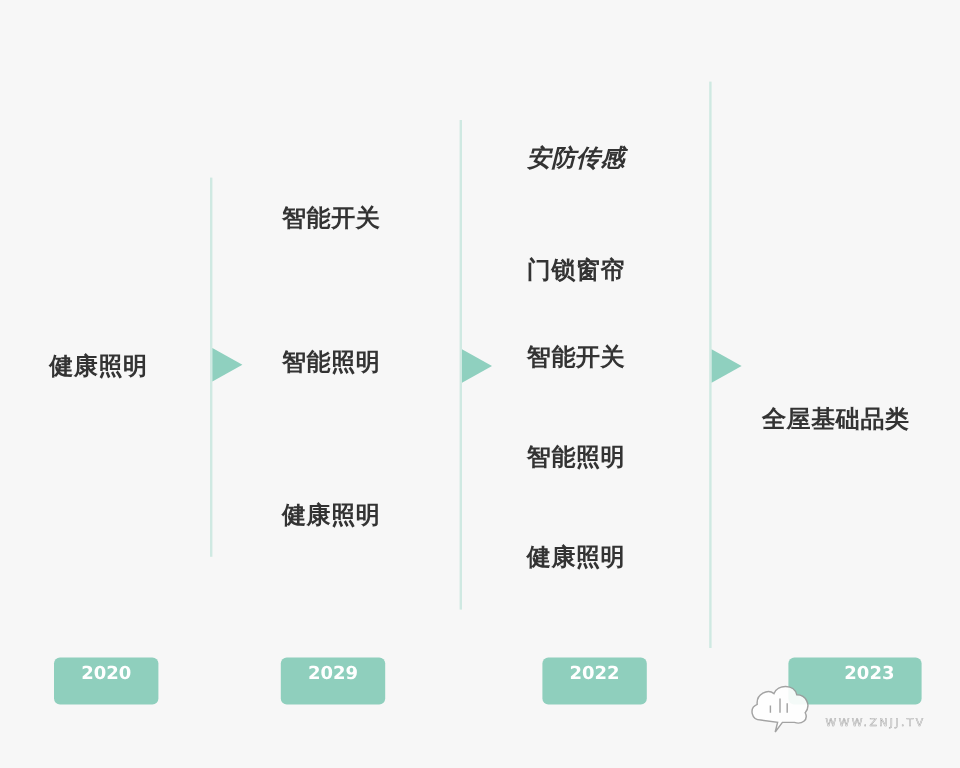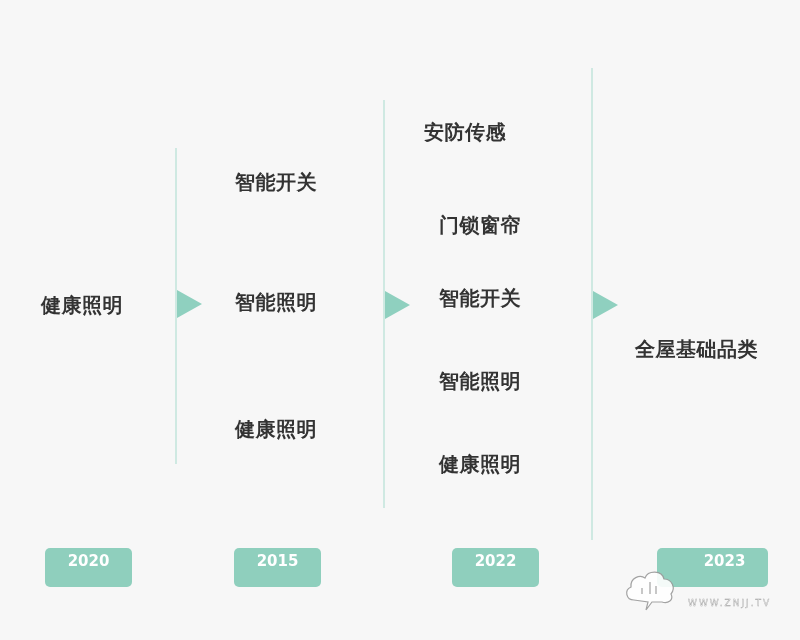--- a/index.html
+++ b/index.html
@@ -23,33 +23,33 @@
 <div class="vline" style="left:175px; top:148px; height:316px;"></div>
 <div class="arrow" style="left:177px; top:290px;"></div>
 
 <div class="label" style="left:235px; top:182px;">智能开关</div>
 <div class="label" style="left:235px; top:302px;">智能照明</div>
 <div class="label" style="left:235px; top:429px;">健康照明</div>
 
 <div class="vline" style="left:383px; top:100px; height:408px;"></div>
 <div class="arrow" style="left:385px; top:291px;"></div>
 
-<div class="label" style="left:424px; top:132px;">安防传感</div>
+<div class="label" style="left:439px; top:132px;font-style:italic;">安防传感</div>
 <div class="label" style="left:439px; top:225px;">门锁窗帘</div>
 <div class="label" style="left:439px; top:298px;">智能开关</div>
 <div class="label" style="left:439px; top:381px;">智能照明</div>
 <div class="label" style="left:439px; top:464px;">健康照明</div>
 
 <div class="vline" style="left:591px; top:68px; height:472px;"></div>
 <div class="arrow" style="left:593px; top:291px;"></div>
 
 <div class="label" style="left:635px; top:305px;margin-top:44px;">全屋基础品类</div>
 
 <div class="pill" style="left:45px; top:548px;">2020</div>
-<div class="pill" style="left:234px; top:548px;">2015</div>
+<div class="pill" style="left:234px; top:548px;">2029</div>
 <div class="pill" style="left:424px; top:548px;margin-left:28px;">2022</div>
 <div class="pill" style="left:657px; top:548px;padding-left:24px;">2023</div>
 
 <div class="watermark">
   <svg class="wm-cloud" width="56" height="50" viewBox="0 0 56 50">
     <path d="M12 36 C4 36 2 26 9 23 C8 14 18 10 23 14 C26 6 40 6 42 15 C50 15 54 24 49 30 C52 36 46 40 40 38 L30 38 L24 46 L26 38 Z" fill="#ffffff" stroke="#9a9a9a" stroke-width="1.2"></path>
     <path d="M20 24 L20 30 M28 18 L28 30 M34 22 L34 30" stroke="#9a9a9a" stroke-width="1.2"></path>
   </svg>
   <div class="wm-url">WWW.ZNJJ.TV</div>
 </div>

